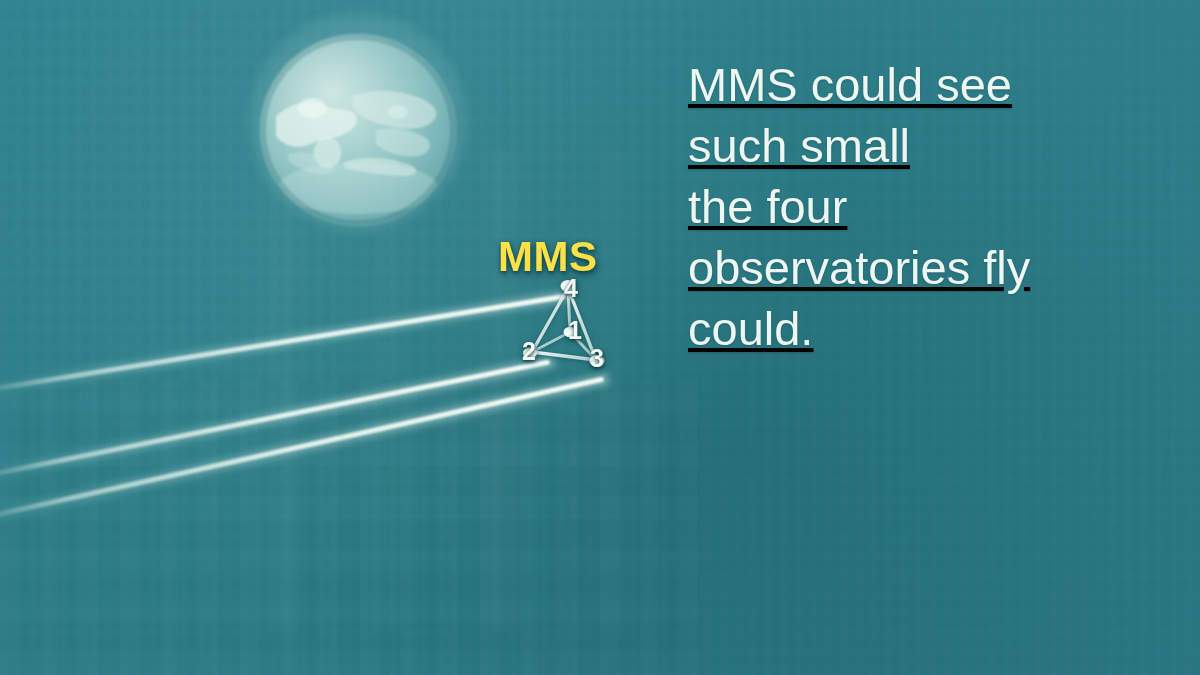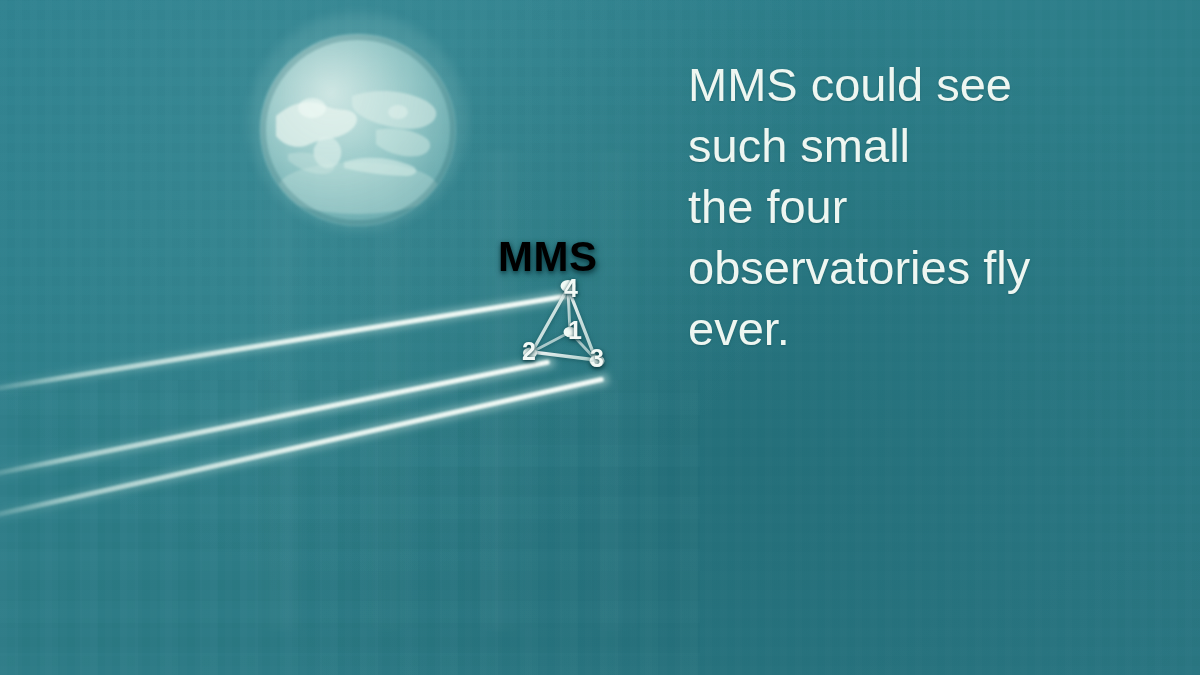--- a/index.html
+++ b/index.html
@@ -120,21 +120,21 @@
     filter: blur(3.5px);
   }
 
   
   #mms-label {
     position: absolute;
     left: 498px; top: 236px;
     font-size: 42px;
     font-weight: bold;
     letter-spacing: 0.5px;
-    color: #000000;
+    color: #fde047;
     text-shadow:
       0 2px 4px rgba(8,54,60,0.75),
       2px 3px 7px rgba(8,54,60,0.55);
     line-height: 1;
     white-space: nowrap;
   }
 
   
   #formation { position: absolute; left: 480px; top: 260px; width: 170px; height: 130px; }
   .sc-number {
@@ -144,20 +144,21 @@
     color: #f2f9f5;
     text-shadow: 0 1px 3px rgba(10,58,64,0.85), 1px 2px 5px rgba(10,58,64,0.55);
     line-height: 1;
   }
 
   
   #caption {
     position: absolute;
     left: 688px; top: 54px;
     width: 500px;
+    text-decoration: underline;
   }
   #caption .cap-line {
     font-size: 47px;
     line-height: 61px;
     color: #eef6f1;
     white-space: nowrap;
     text-shadow: 0 1px 2px rgba(18,70,76,0.40);
   }
 </style>
 </head>
@@ -248,16 +249,16 @@
     <span class="sc-number" style="left:88px; top:58px;">1</span>
     <span class="sc-number" style="left:42px; top:79px;">2</span>
     <span class="sc-number" style="left:110px; top:86px;">3</span>
   </div>
 
   <div id="caption">
     <div class="cap-line">MMS could see</div>
     <div class="cap-line">such small</div>
     <div class="cap-line">the four</div>
     <div class="cap-line">observatories fly</div>
-    <div class="cap-line">ever.</div>
+    <div class="cap-line">could.</div>
   </div>
 
 </div>
 
 </body></html>

